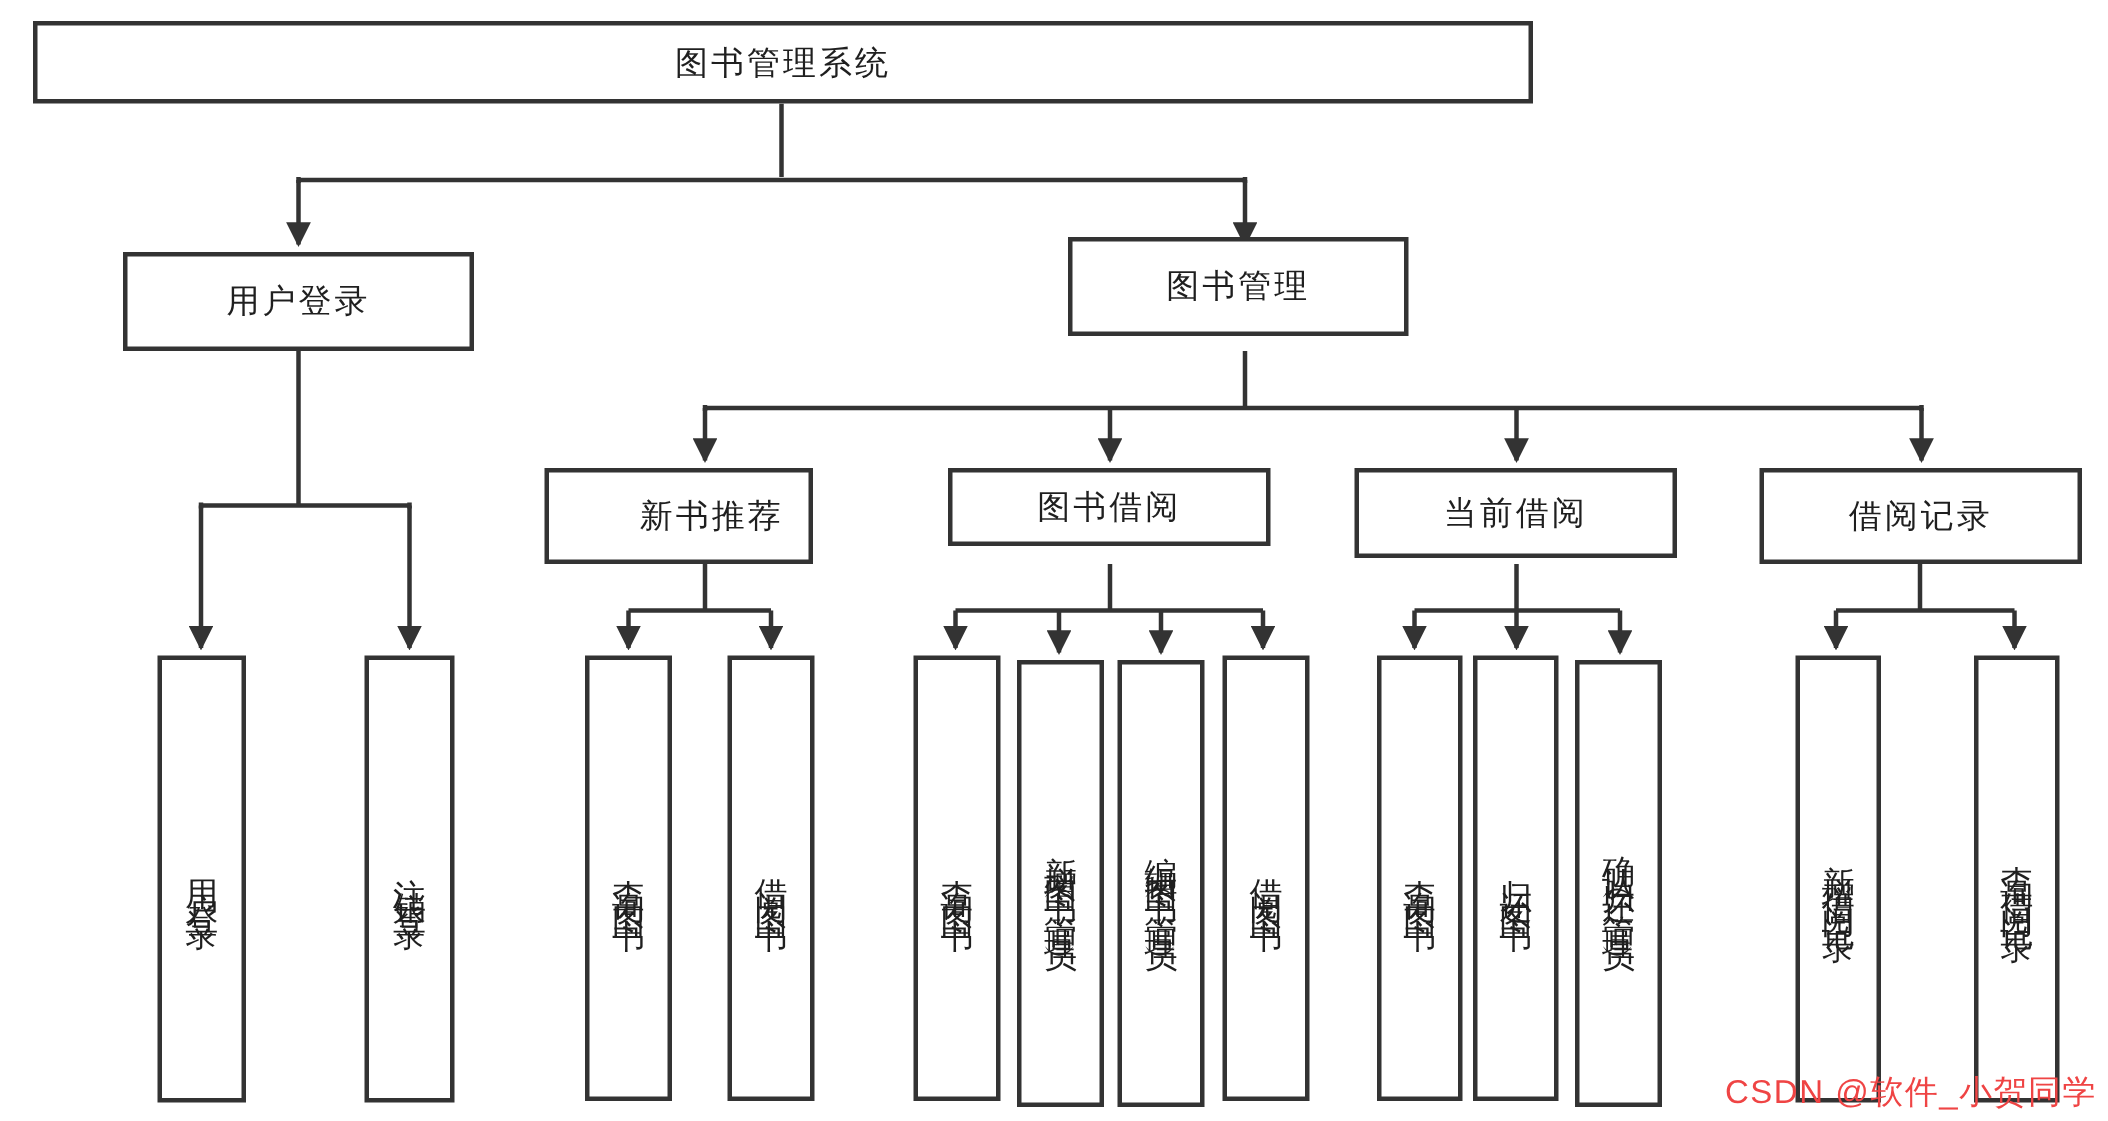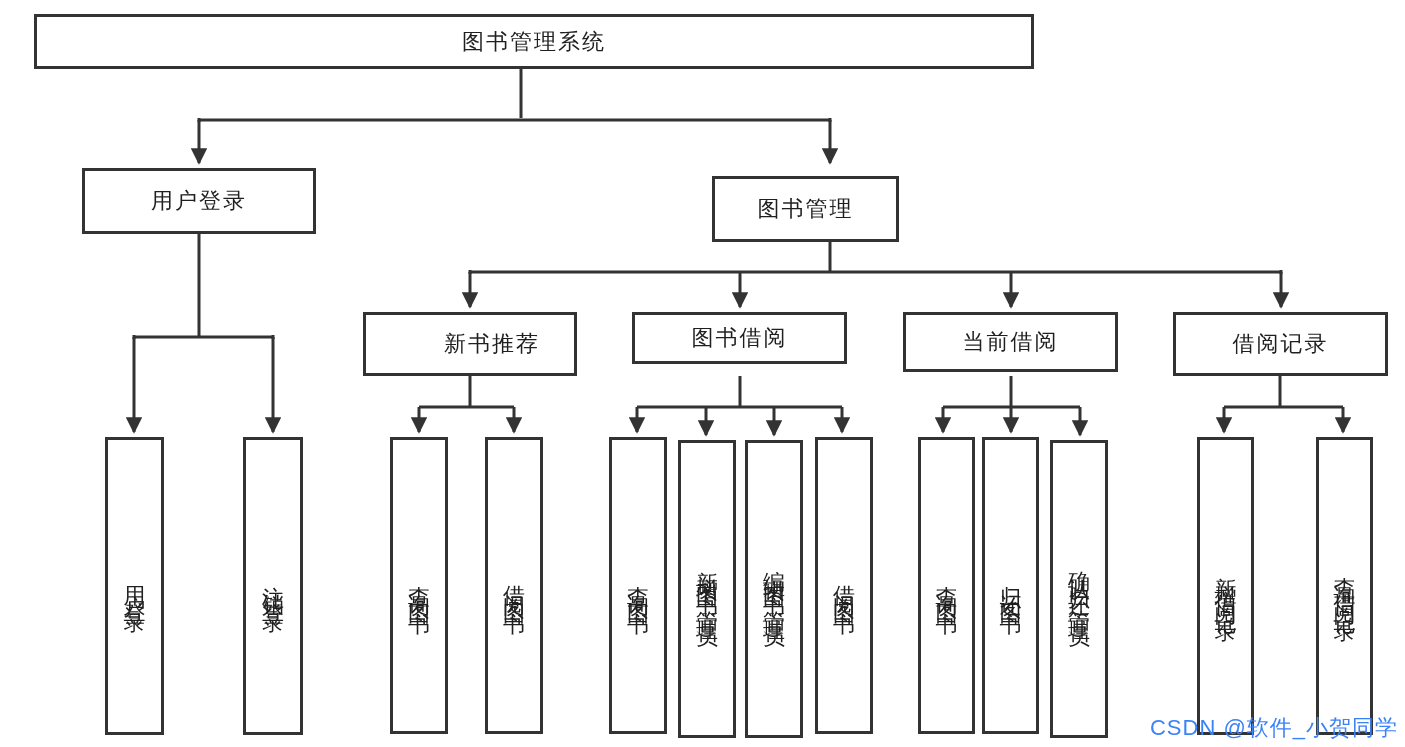--- a/index.html
+++ b/index.html
@@ -35,26 +35,26 @@
   }
   .vbox {
     writing-mode: vertical-rl;
     text-orientation: mixed;
     font-size: 22px;
     letter-spacing: 9px;
     line-height: 1;
   }
   .vbox.tight { letter-spacing: 8px; }
   
-  .b-root  { left: 22px;   top: 14px;  width: 1000px; height: 55px; margin-left: 12px; }
+  .b-root  { left: 22px;   top: 14px;  width: 1000px; height: 55px; }
   
   .b-l1a   { left: 82px;   top: 168px; width: 234px;  height: 66px; }
-  .b-l1b   { left: 712px;  top: 176px; width: 187px;  height: 66px; }
+  .b-l1b   { left: 712px;  top: 158px; width: 227px;  height: 66px; }
   
-  .b-g0    { left: 363px;  top: 312px; width: 214px;  height: 64px; padding-left: 44px; }
+  .b-g0    { left: 363px;  top: 312px; width: 179px;  height: 64px; padding-left: 44px; }
   .b-g1    { left: 632px;  top: 312px; width: 215px;  height: 52px; }
   .b-g2    { left: 903px;  top: 312px; width: 215px;  height: 60px; }
   .b-g3    { left: 1173px; top: 312px; width: 215px;  height: 64px; }
   
   .b-v01   { left: 105px;  top: 437px; width: 59px;   height: 298px; }
   .b-v02   { left: 243px;  top: 437px; width: 60px;   height: 298px; }
   .b-v10   { left: 390px;  top: 437px; width: 58px;   height: 297px; }
   .b-v11   { left: 485px;  top: 437px; width: 58px;   height: 297px; }
   .b-v20   { left: 609px;  top: 437px; width: 58px;   height: 297px; }
   .b-v21   { left: 678px;  top: 440px; width: 58px;   height: 298px; }
@@ -63,21 +63,21 @@
   .b-v30   { left: 918px;  top: 437px; width: 57px;   height: 297px; }
   .b-v31   { left: 982px;  top: 437px; width: 57px;   height: 297px; }
   .b-v32   { left: 1050px; top: 440px; width: 58px;   height: 298px; }
   .b-v40   { left: 1197px; top: 437px; width: 57px;   height: 298px; }
   .b-v41   { left: 1316px; top: 437px; width: 57px;   height: 298px; }
   #watermark {
     position: absolute;
     right: 7px;
     bottom: 4px;
     font-size: 22px;
-    color: #3b82f6;
+    color: #ef4444;
     letter-spacing: 1px;
     z-index: 10;
     white-space: nowrap;
   }
 </style>
 </head>
 <body>
 
 <div id="stage">
 

